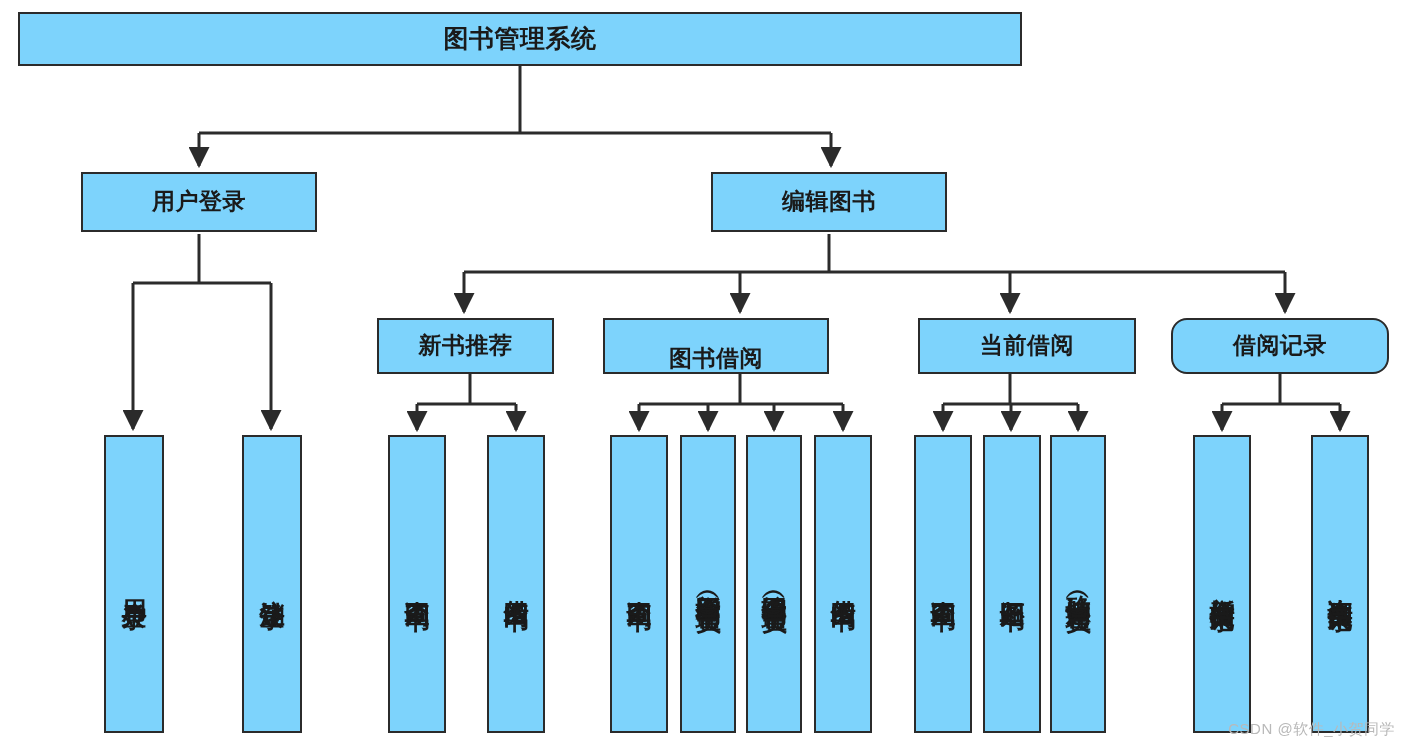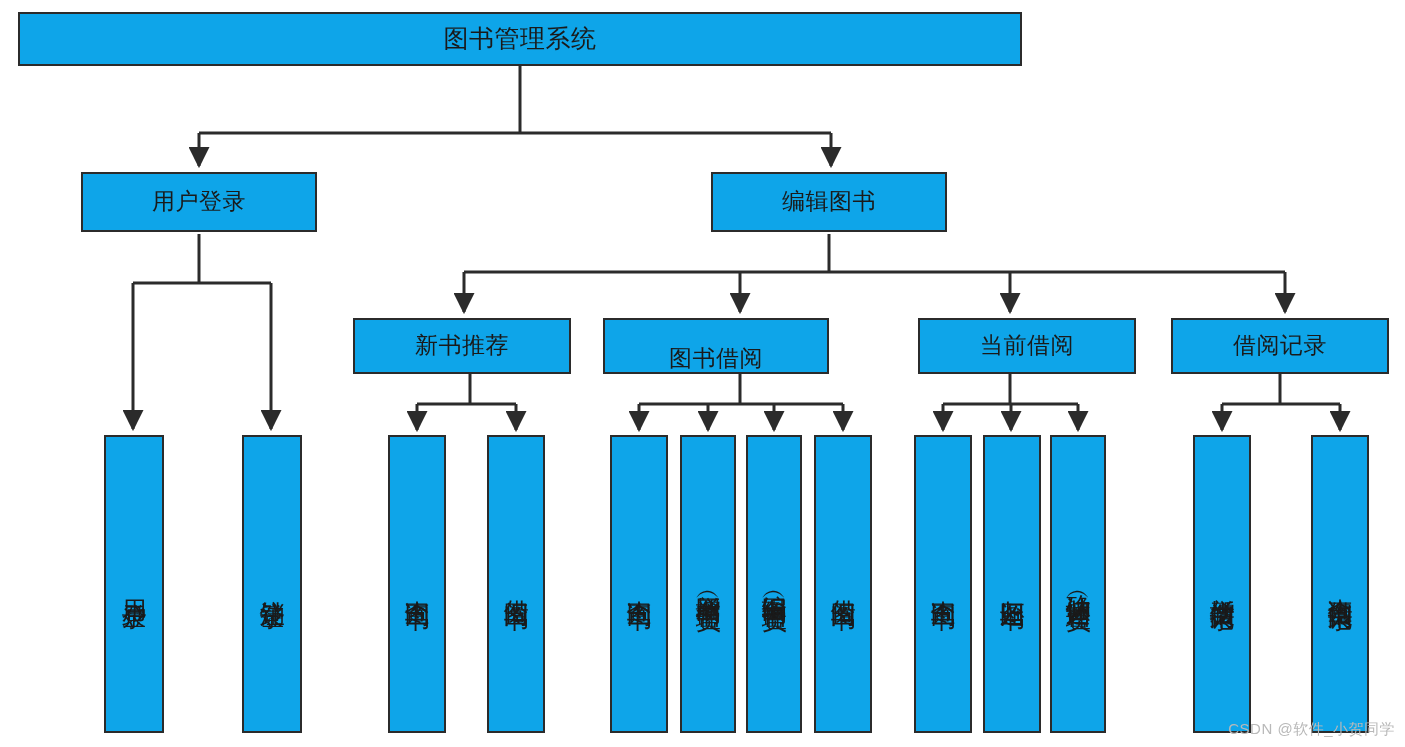--- a/index.html
+++ b/index.html
@@ -22,27 +22,28 @@
     position: absolute;
     left: 0;
     top: 0;
     width: 1405px;
     height: 747px;
     pointer-events: none;
   }
   .node {
     position: absolute;
     box-sizing: border-box;
-    background: #0ea5e9;
+    background: #7dd3fc;
     border: 2px solid #2b2b2b;
     display: flex;
     align-items: center;
     justify-content: center;
     color: #1a1a1a;
     z-index: 2;
+    font-weight: bold;
   }
   .node-label {
     display: block;
     text-align: center;
     line-height: 1.18;
     white-space: nowrap;
   }
   
   .node.horiz .node-label {
     font-size: 23px;
@@ -138,33 +139,33 @@
   </div>
 
   <div class="node horiz" style="left:81px; top:172px; width:236px; height:60px;">
     <span class="node-label">用户登录</span>
   </div>
 
   <div class="node horiz" style="left:711px; top:172px; width:236px; height:60px;">
     <span class="node-label">编辑图书</span>
   </div>
 
-  <div class="node horiz" style="left:353px; top:318px; width:218px; height:56px;">
+  <div class="node horiz" style="left:377px; top:318px; width:177px; height:56px;">
     <span class="node-label">新书推荐</span>
   </div>
 
   <div class="node horiz" style="left:603px; top:318px; width:226px; height:56px;align-items:flex-end;">
     <span class="node-label">图书借阅</span>
   </div>
 
   <div class="node horiz" style="left:901px; top:318px; width:218px; height:56px;margin-left:17px;">
     <span class="node-label">当前借阅</span>
   </div>
 
-  <div class="node horiz" style="left:1171px; top:318px; width:218px; height:56px;">
+  <div class="node horiz" style="left:1171px; top:318px; width:218px; height:56px;border-radius:16px;">
     <span class="node-label">借阅记录</span>
   </div>
 
   <div class="node vert" style="left:104px; top:435px; width:60px; height:298px;">
     <span class="node-label">用户登录</span>
   </div>
 
   <div class="node vert" style="left:242px; top:435px; width:60px; height:298px;">
     <span class="node-label">注销登录</span>
   </div>

